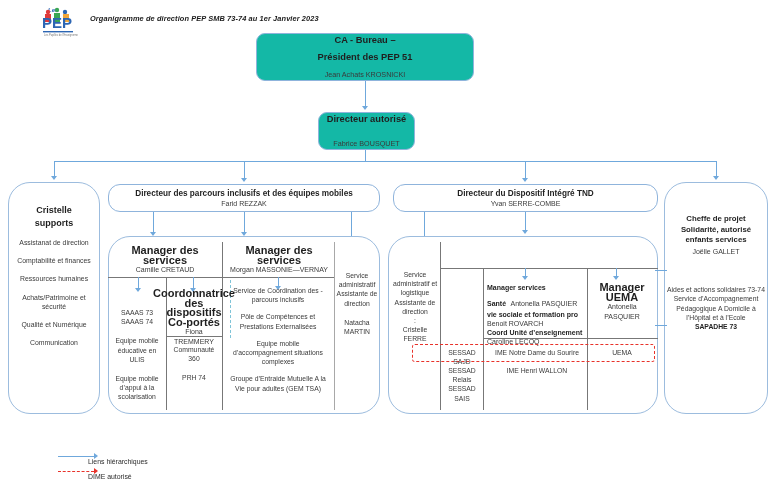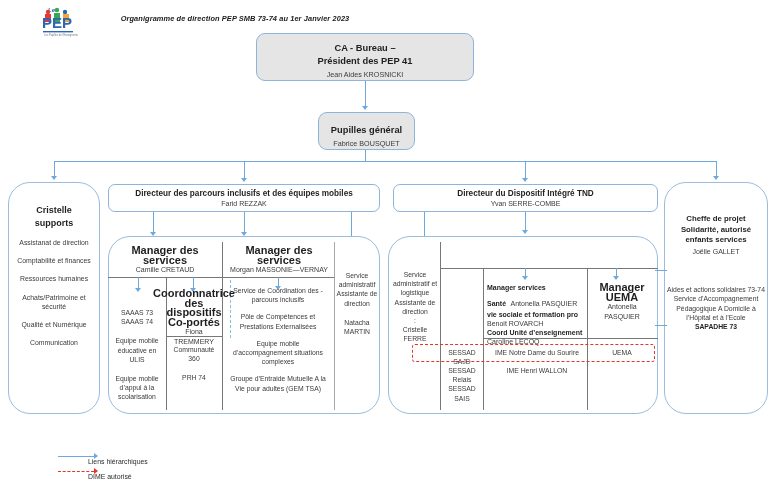--- a/index.html
+++ b/index.html
@@ -10,38 +10,37 @@
   }
   .canvas{position:relative;width:680px;height:500px;}
   .abs{position:absolute;box-sizing:border-box;}
 
   
   .logo{left:38px;top:2px;width:40px;height:36px;}
   .doc-title{
     left:90px;top:14px;width:290px;
     font-size:7.4px;font-weight:bold;font-style:italic;color:#1b1b1b;
     letter-spacing:.1px;
-    text-align:center;
   }
 
   
   .rbox{
-    border:1.1px solid #8FB4DC;border-radius:9px;background:#e5e5e5;
-    display:flex;flex-direction:column;align-items:center;justify-content:flex-end;
+    border:1.1px solid #8FB4DC;border-radius:9px;background:#14b8a6;
+    display:flex;flex-direction:column;align-items:center;justify-content:space-between;
     text-align:center;
   }
   .rbox .t1{font-weight:bold;font-size:9.3px;color:#1f1f1f;line-height:13px;}
   .rbox .t2{font-size:7.2px;color:#3a3a3a;line-height:11px;margin-top:1px;}
 
   #box-ca{left:256px;top:33px;width:218px;height:48px;}
   #box-dg{left:318px;top:112px;width:97px;height:38px;}
 
   
   .banner{
-    border:1.1px solid #8FB4DC;border-radius:7px;background:#fff;
+    border:1.1px solid #8FB4DC;border-radius:12px;background:#fff;
     display:flex;flex-direction:column;align-items:center;justify-content:center;
     text-align:center;
   }
   .banner .t1{font-weight:bold;font-size:8.2px;color:#1f1f1f;line-height:11px;}
   .banner .t2{font-size:7px;color:#3a3a3a;line-height:10px;}
   #banner-parcours{left:108px;top:184px;width:272px;height:28px;}
   #banner-tnd{left:393px;top:184px;width:265px;height:28px;}
 
   
   .panel{
@@ -120,29 +119,29 @@
       <rect x="25" y="12" width="6" height="8" fill="#f2a73b"></rect>
       <text x="4" y="26" font-family="Liberation Sans, sans-serif" font-size="15" font-weight="bold" fill="#2d66b3">PEP</text>
       <rect x="5" y="29" width="30" height="1.4" fill="#2d66b3"></rect>
       <text x="6" y="34" font-family="Liberation Sans, sans-serif" font-size="2.6" fill="#777">Les Pupilles de l'Enseignement</text>
     </svg>
   </div>
   <div class="abs doc-title">Organigramme de direction PEP SMB 73-74 au 1er Janvier 2023</div>
 
   <div class="abs rbox" id="box-ca">
     <div class="t1">CA - Bureau –</div>
-    <div class="t1">Président des PEP 41</div>
-    <div class="t2">Jean Aides KROSNICKI</div>
+    <div class="t1">Président des PEP 51</div>
+    <div class="t2">Jean Achats KROSNICKI</div>
   </div>
 
   <div class="abs vline" style="left:365px;top:81px;height:26px;"></div>
   <div class="abs arrow-d" style="left:362px;top:106px;"></div>
 
   <div class="abs rbox" id="box-dg">
-    <div class="t1">Pupilles général</div>
+    <div class="t1">Directeur autorisé</div>
     <div class="t2">Fabrice BOUSQUET</div>
   </div>
 
   <div class="abs vline" style="left:365px;top:150px;height:11px;"></div>
   <div class="abs hline" style="left:54px;top:161px;width:662px;"></div>
 
   <div class="abs vline" style="left:54px;top:161px;height:16px;"></div>
   <div class="abs arrow-d" style="left:51px;top:176px;"></div>
 
   <div class="abs vline" style="left:244px;top:161px;height:18px;"></div>

